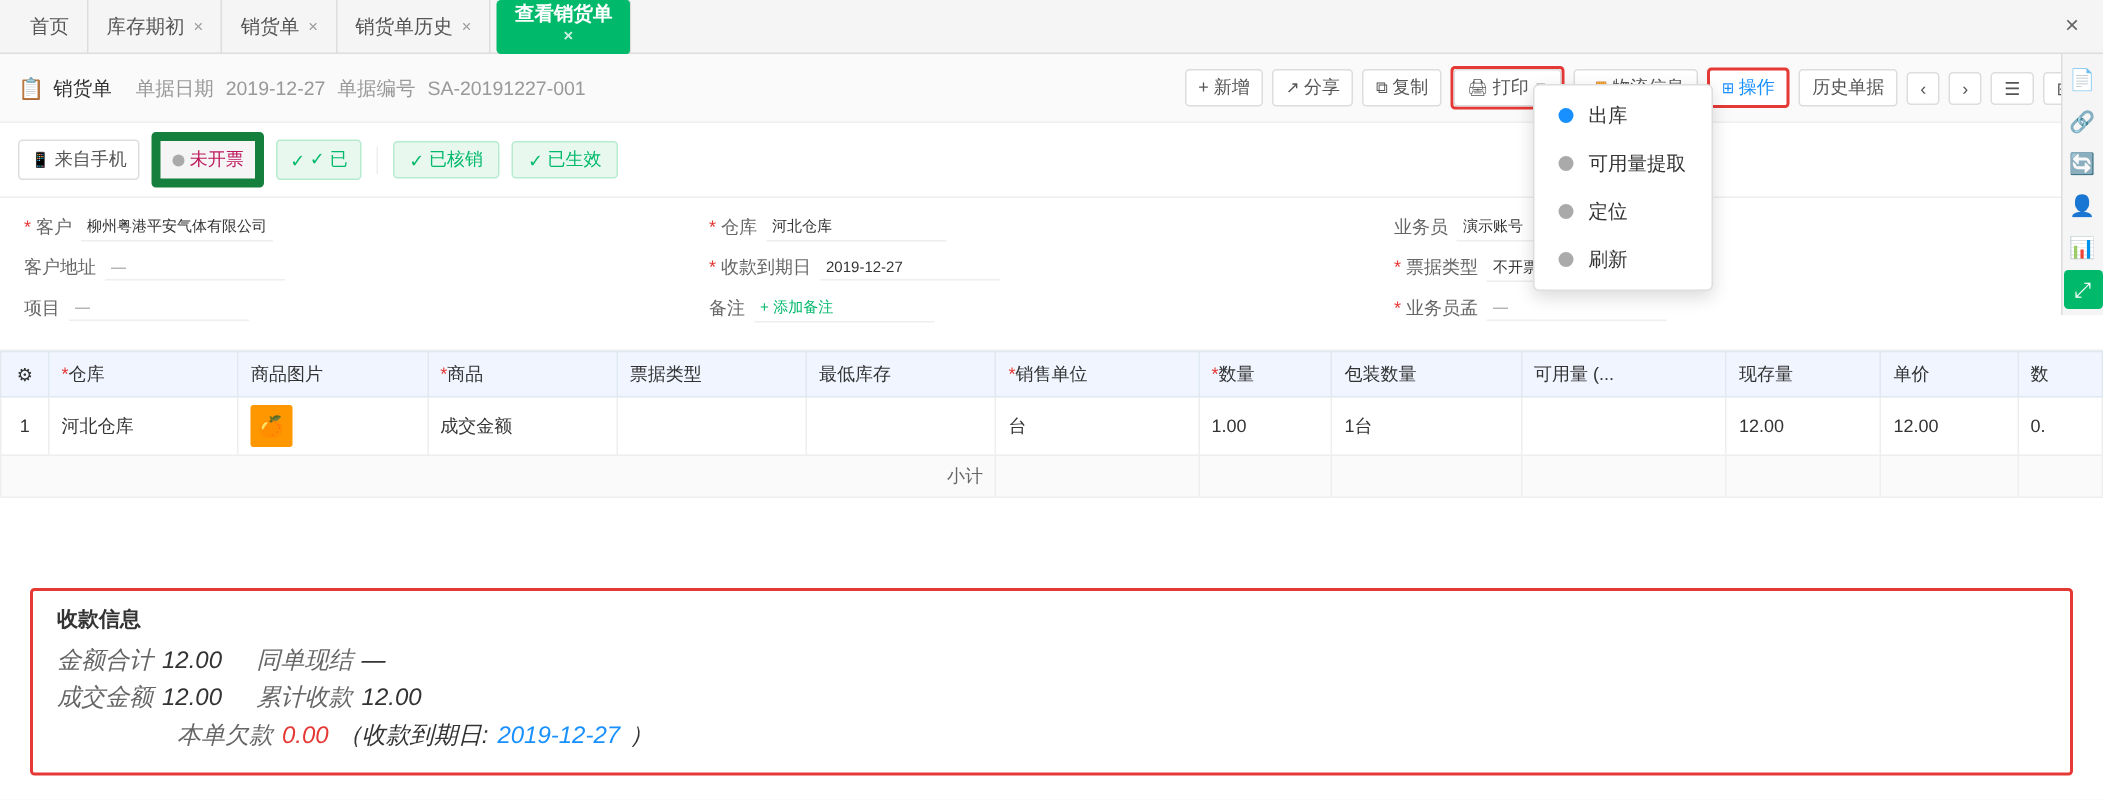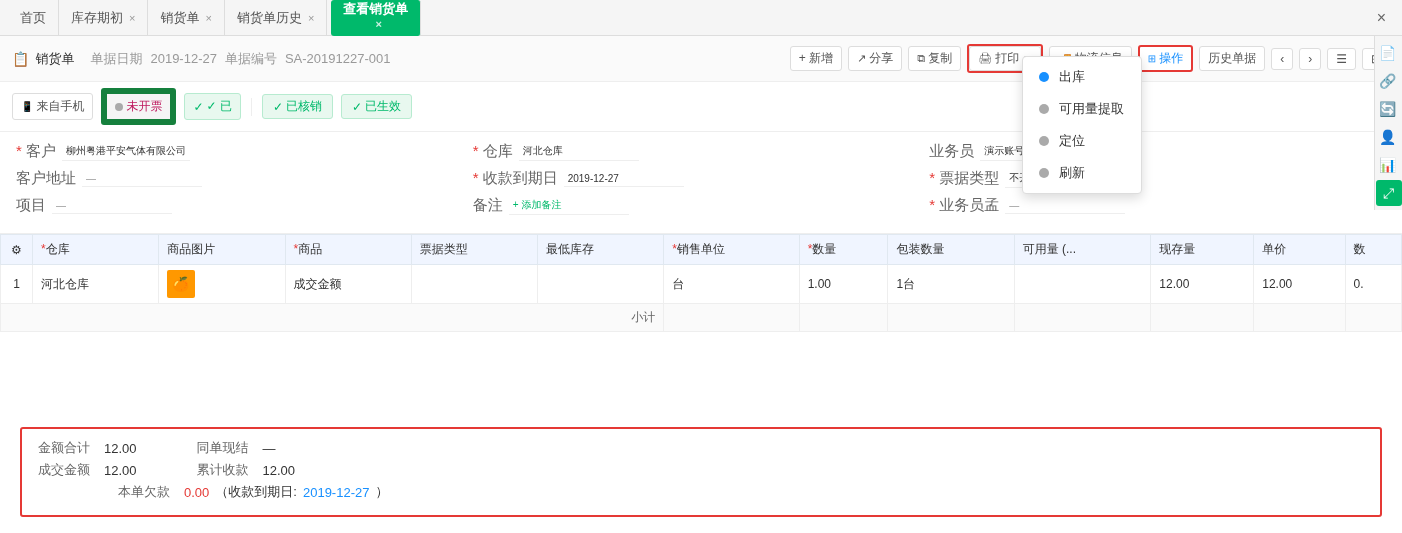--- a/index.html
+++ b/index.html
@@ -77,21 +77,21 @@
 
     
     .form-area {
       padding: 10px 16px; border-bottom: 1px solid #eee;
     }
     .form-row { display: flex; align-items: center; margin-bottom: 8px; gap: 0; }
     .form-field {
       display: flex; align-items: center; flex: 1; min-width: 0;
     }
     .form-label {
-      font-size: 15px; color: #666; white-space: nowrap; margin-right: 6px;
+      font-size: 12px; color: #666; white-space: nowrap; margin-right: 6px;
       min-width: fit-content;
     }
     .form-label.required::before { content: "* "; color: #e53935; }
     .form-value {
       font-size: 10px; color: #333; border-bottom: 1px solid #eee; padding: 2px 4px;
       min-width: 120px;
     }
     .form-value.dashes { color: #999; }
 
     
@@ -112,21 +112,21 @@
     }
     .subtotal-row td { background: #fafafa; color: #666; font-weight: 500; text-align: right; }
 
     
     .bottom-panel {
       display: flex; padding: 10px 16px; border-top: 2px solid #e53935;
       background: #fff; margin: 8px; border-radius: 3px; border: 2px solid #e53935;
     }
     .payment-info { flex: 1; }
     .payment-title { font-size: 14px; font-weight: 600; margin-bottom: 8px; }
-    .payment-row { display: flex; gap: 60px; margin-bottom: 4px; font-size: 13px; }
+    .payment-row { display: flex; gap: 23px; margin-bottom: 4px; font-size: 16px; font-style: italic; }
     .payment-item { display: flex; align-items: center; gap: 6px; }
     .payment-label { color: #666; min-width: 60px; }
     .payment-amount { color: #333; font-weight: 500; }
     .payment-note { color: #e53935; }
     .payment-date-note { color: #1890ff; }
 
     
     .right-sidebar {
       position: fixed; right: 0; top: 36px; width: 28px;
       display: flex; flex-direction: column; align-items: center;
@@ -362,20 +362,21 @@
             <td></td>
             <td></td>
           </tr>
         </tbody>
       </table>
     </div>
 
     <div style="padding:8px 12px;">
       <div class="bottom-panel">
         <div class="payment-info">
+          <div class="payment-title">收款信息</div>
           <div class="payment-row">
             <div class="payment-item">
               <span class="payment-label">金额合计</span>
               <span class="payment-amount">12.00</span>
             </div>
             <div class="payment-item">
               <span class="payment-label">同单现结</span>
               <span class="payment-amount">—</span>
             </div>
           </div>

